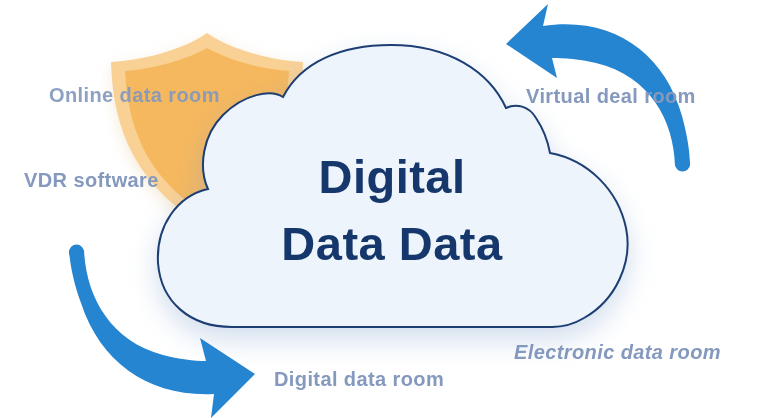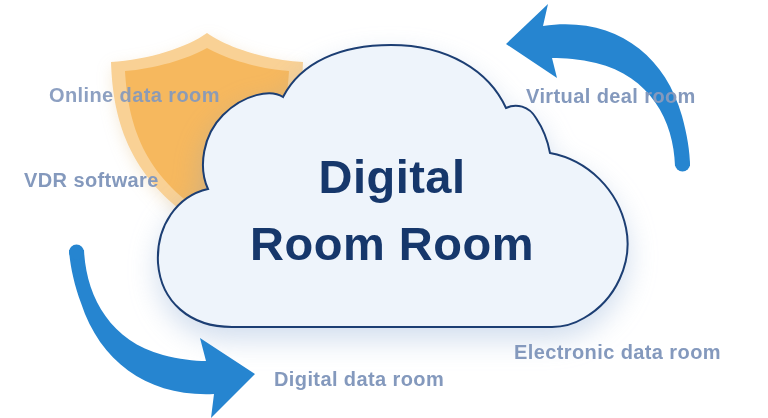--- a/index.html
+++ b/index.html
@@ -115,20 +115,20 @@
   </svg>
 
   <div class="label on-shield" style="left: 49px; top: 84px;">Online data room</div>
 
   <div class="label" style="left: 526px; top: 85px;">Virtual deal room</div>
 
   <div class="label" style="left: 24px; top: 169px;">VDR software</div>
 
   <div class="label" style="left: 274px; top: 368px;">Digital data room</div>
 
-  <div class="label" style="left: 514px; top: 341px;">Electronic data room</div>
+  <div class="label" style="left: 514px; top: 341px; font-style: italic;">Electronic data room</div>
 
   <div class="cloud-title">
     <div>Digital</div>
-    <div>Room Room</div>
+    <div>Data Data</div>
   </div>
 
 </div>
 
 </body></html>

